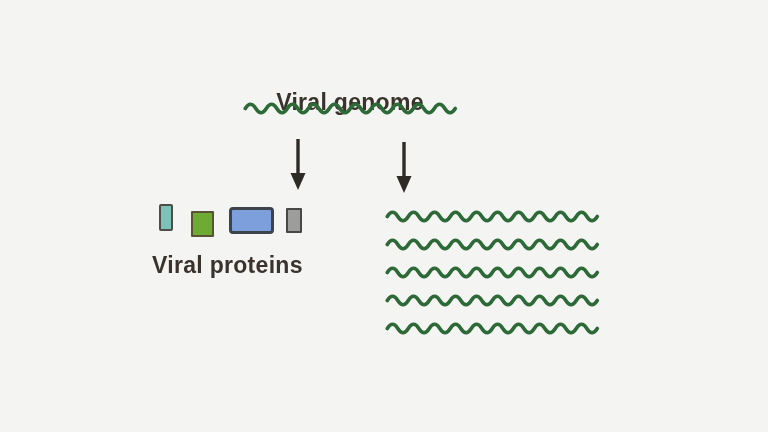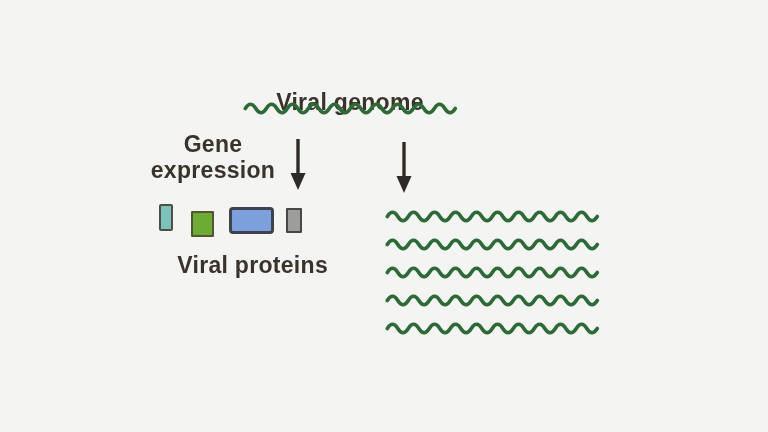--- a/index.html
+++ b/index.html
@@ -36,24 +36,24 @@
     left: 128px;
     top: 131px;
     width: 170px;
     text-align: center;
   }
   .repl-label {
     left: 438px;
     top: 153px;
   }
   .proteins-label {
-    left: 158px;
+    left: 152px;
     top: 252px;
     width: 170px;
-    text-align: right;
+    text-align: left;
   }
   .copies-label {
     left: 378px;
     top: 351px;
     width: 230px;
     text-align: center;
   }
   .wave {
     position: absolute;
     height: 17px;
@@ -102,22 +102,20 @@
 <body>
 
 <div class="frame">
 
   <div class="label title-label">Viral genome</div>
 
   <div class="wave top-wave"><svg width="213.6" height="17" viewBox="0 0 213.6 17" style="overflow: visible;">
         <path d="M 2.3 8.5 q 5.25 -8.4 10.5 0 q 5.25 8.4 10.5 0 q 5.25 -8.4 10.5 0 q 5.25 8.4 10.5 0 q 5.25 -8.4 10.5 0 q 5.25 8.4 10.5 0 q 5.25 -8.4 10.5 0 q 5.25 8.4 10.5 0 q 5.25 -8.4 10.5 0 q 5.25 8.4 10.5 0 q 5.25 -8.4 10.5 0 q 5.25 8.4 10.5 0 q 5.25 -8.4 10.5 0 q 5.25 8.4 10.5 0 q 5.25 -8.4 10.5 0 q 5.25 8.4 10.5 0 q 5.25 -8.4 10.5 0 q 5.25 8.4 10.5 0 q 5.25 -8.4 10.5 0 q 5.25 8.4 10.5 0" fill="none" stroke="#2d6a38" stroke-width="3.6" stroke-linecap="round"></path>
       </svg></div>
 
-  <div class="label gene-label">Gene
-expression</div>
 
   <svg class="arrow-svg arrow-left" viewBox="0 0 22 54">
     <line x1="11" y1="2" x2="11" y2="38" class="arrow-stroke" stroke-width="3.4" stroke="#2e2a25" stroke-linecap="butt"></line>
     <polygon points="11,53 3.5,36 18.5,36" class="arrow-fill" fill="#2e2a25"></polygon>
   </svg>
 
   <svg class="arrow-svg arrow-right" viewBox="0 0 22 54">
     <line x1="11" y1="2" x2="11" y2="38" class="arrow-stroke" stroke-width="3.4" stroke="#2e2a25" stroke-linecap="butt"></line>
     <polygon points="11,53 3.5,36 18.5,36" class="arrow-fill" fill="#2e2a25"></polygon>
   </svg>

